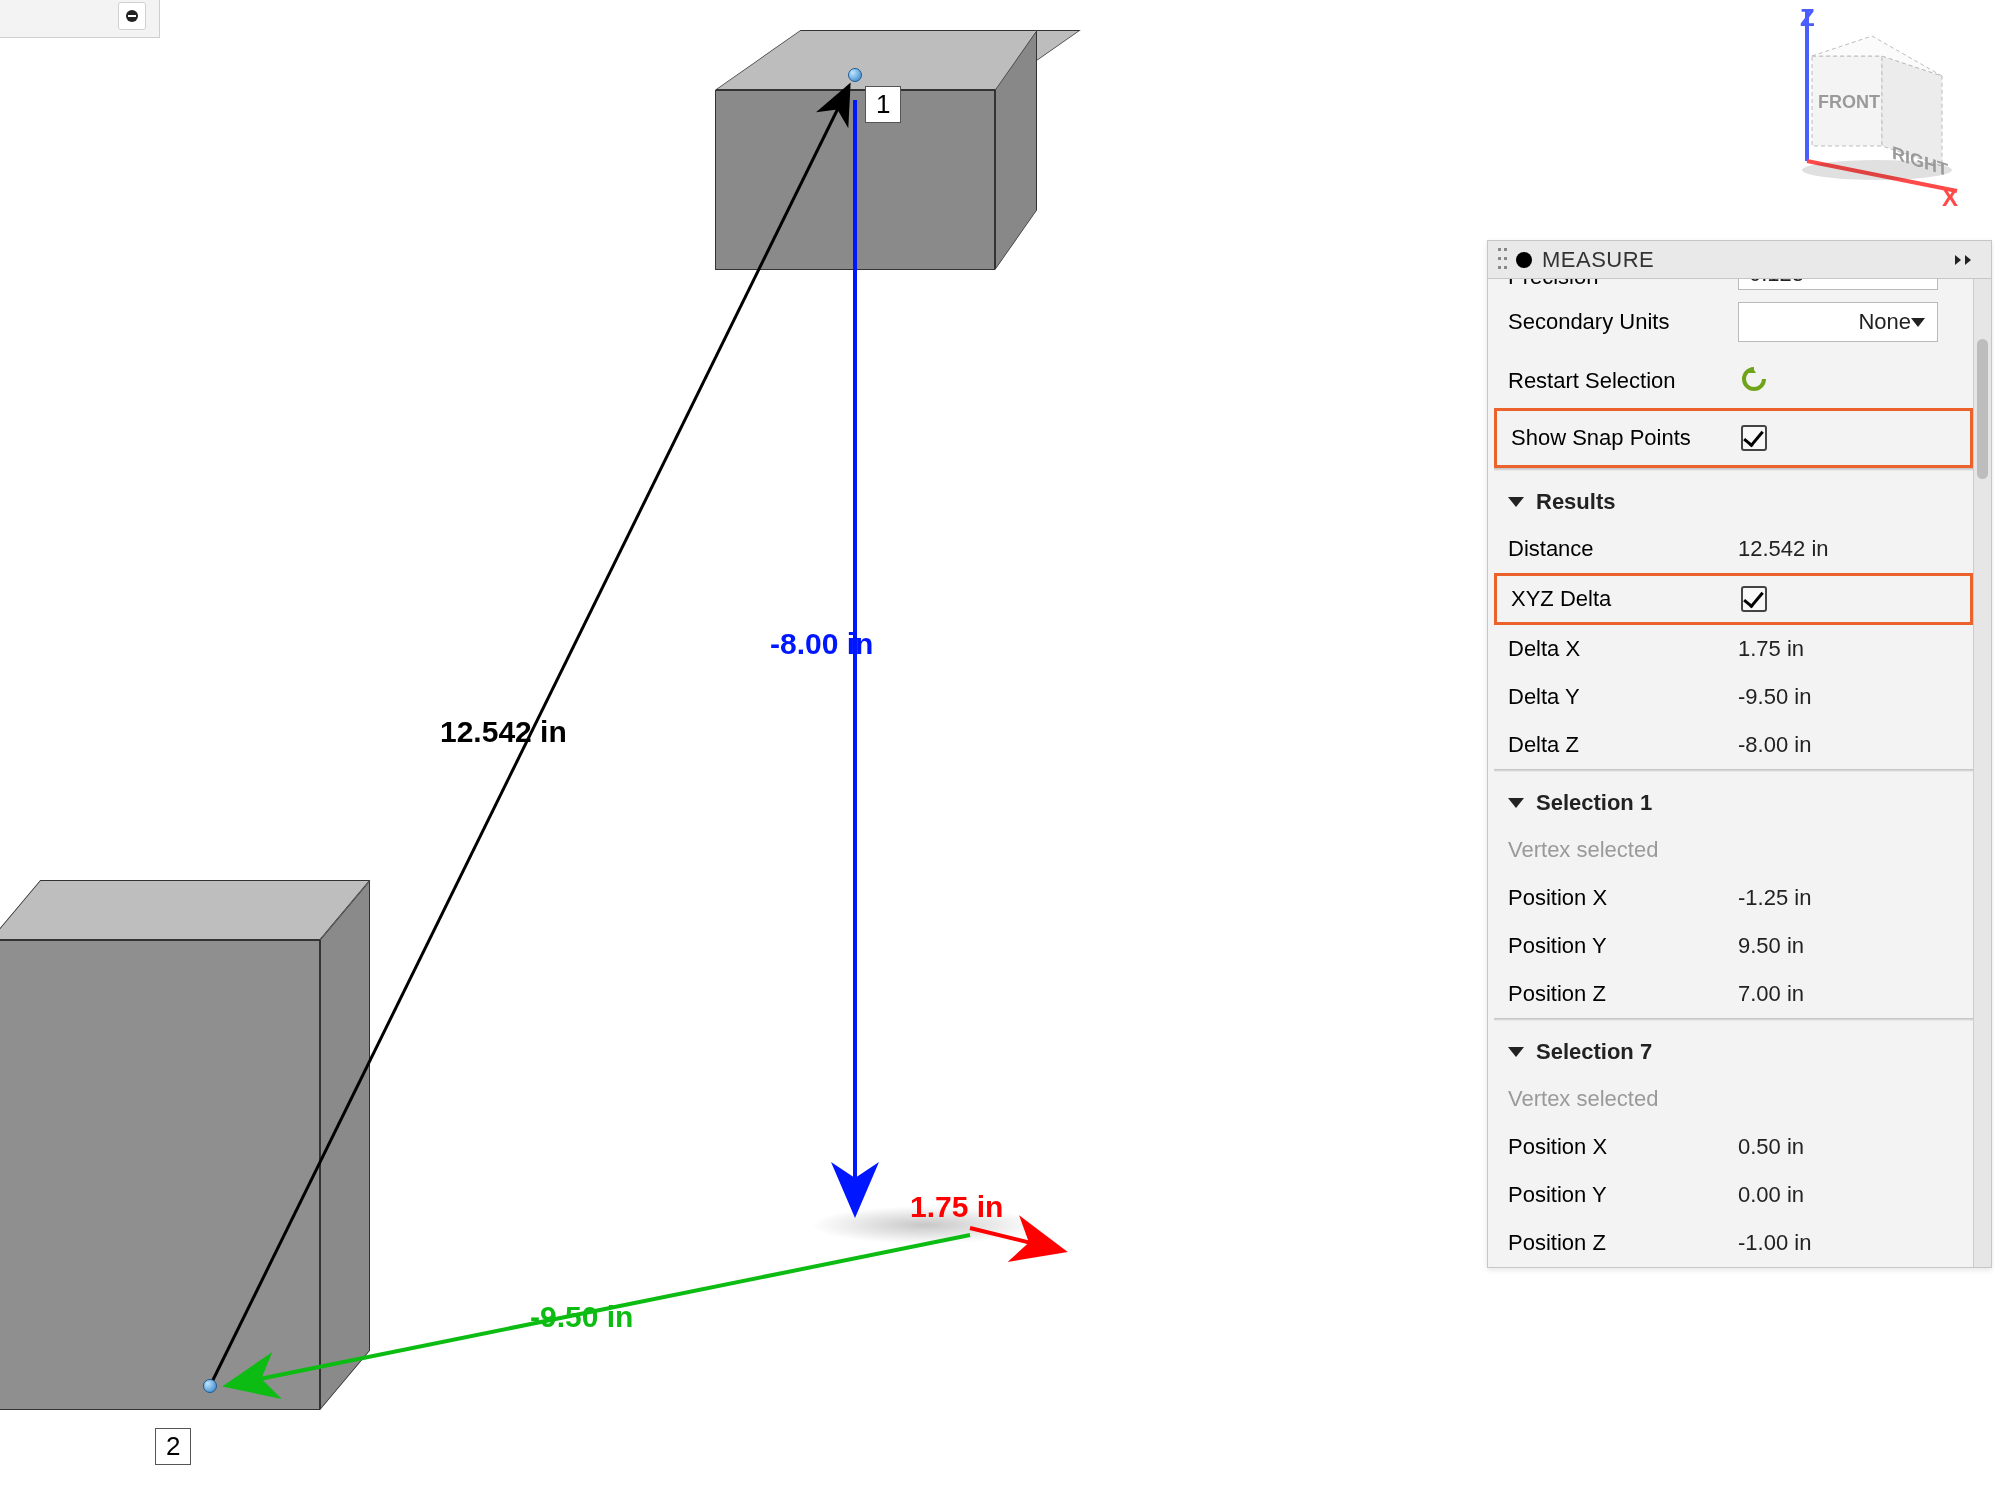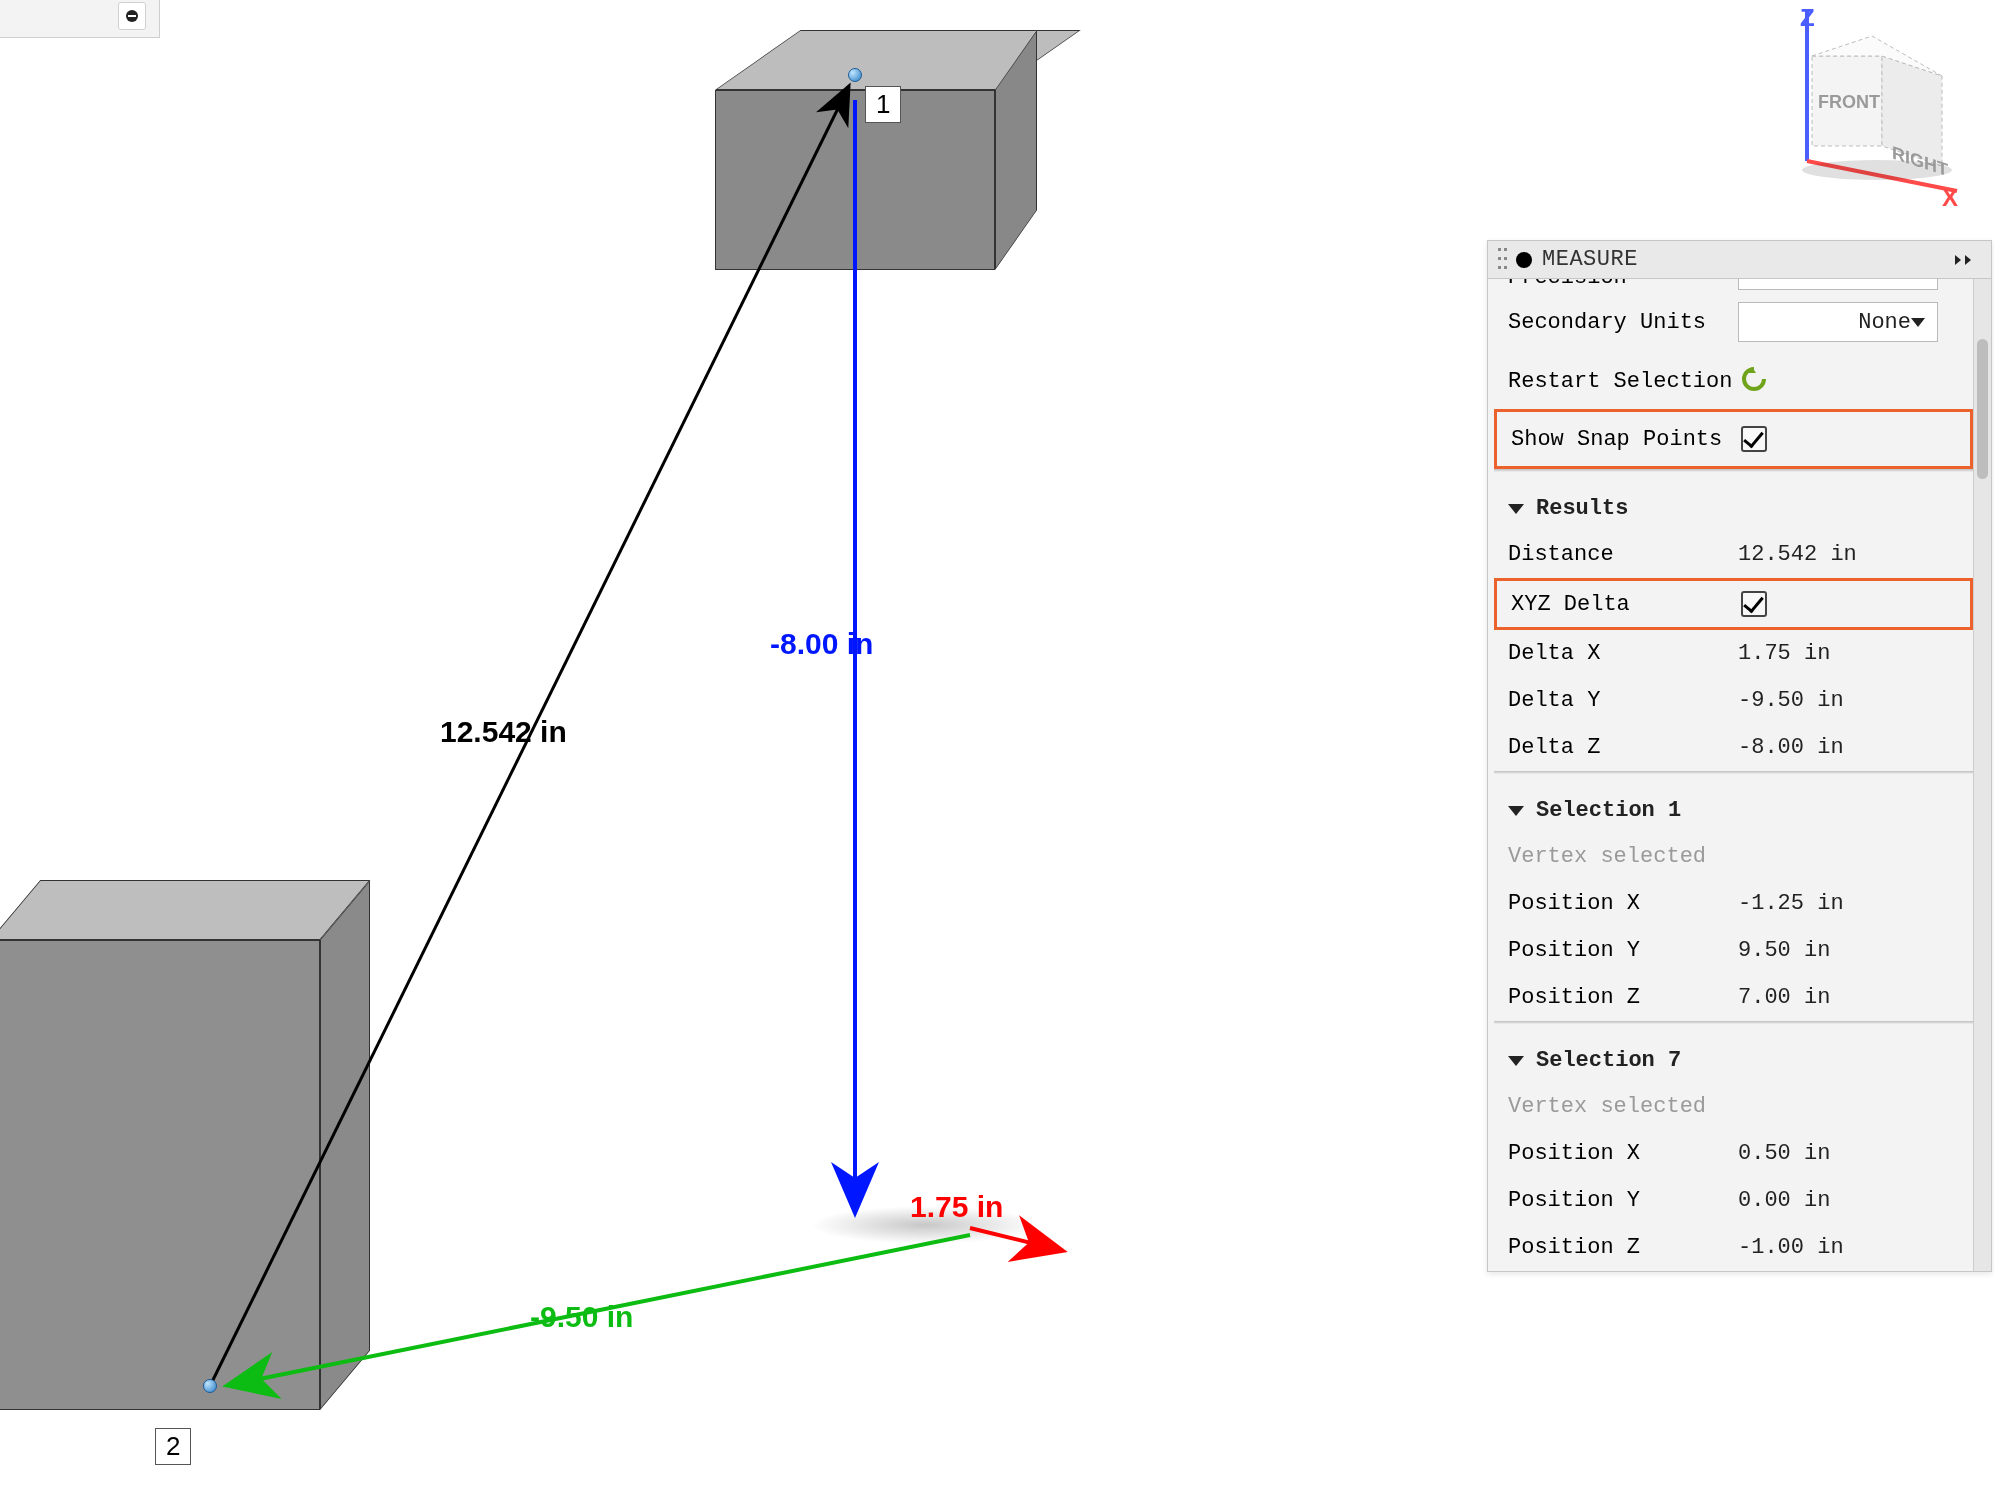--- a/index.html
+++ b/index.html
@@ -171,21 +171,20 @@
   
   .panel {
     position: absolute;
     right: 2px; top: 240px;
     width: 505px;
     background: #f3f3f3;
     border: 1px solid #c6c6c6;
     box-shadow: 0 2px 6px rgba(0,0,0,0.1);
     font-size: 22px;
     color: #222;
-    font-family: Liberation Mono, monospace;
   }
   .panel-header {
     height: 38px;
     background: #e9e9e9;
     border-bottom: 1px solid #c6c6c6;
     display: flex;
     align-items: center;
     padding: 0 10px;
   }
   .panel-header .grip {
@@ -255,21 +254,21 @@
   .section-div {
     height: 3px;
     background: #d6d6d6;
     border-top: 1px solid #c7c7c7;
     border-bottom: 1px solid #e8e8e8;
     margin-left: 6px;
   }
   .section-header {
     display: flex;
     align-items: center;
-    padding: 24px 20px 10px 20px;
+    padding: 18px 20px 10px 20px;
     font-weight: 700;
     text-align: right;
   }
   .section-header .disclosure {
     width: 0; height: 0;
     border-left: 8px solid transparent;
     border-right: 8px solid transparent;
     border-top: 10px solid #222;
     margin-right: 12px;
   }

